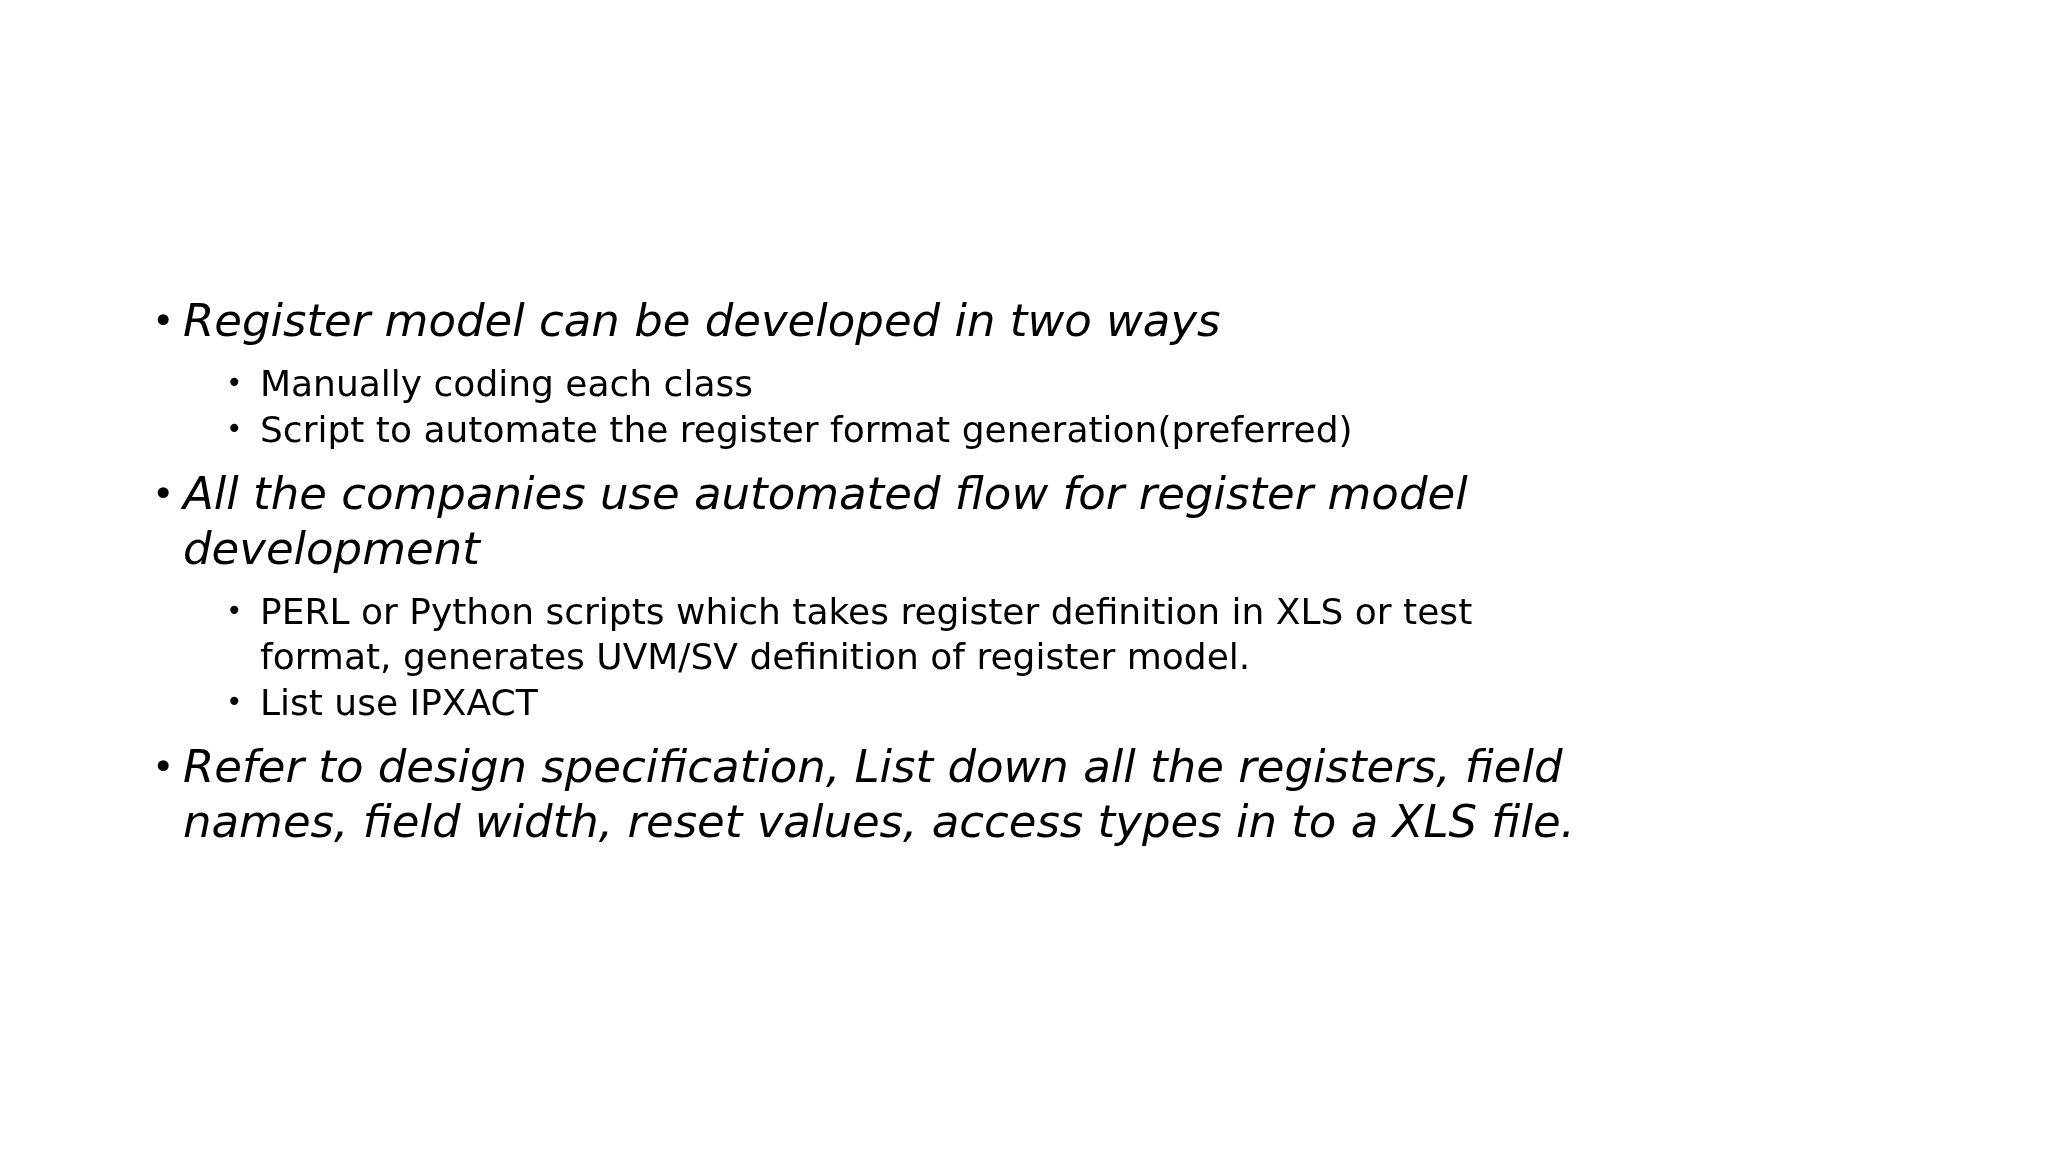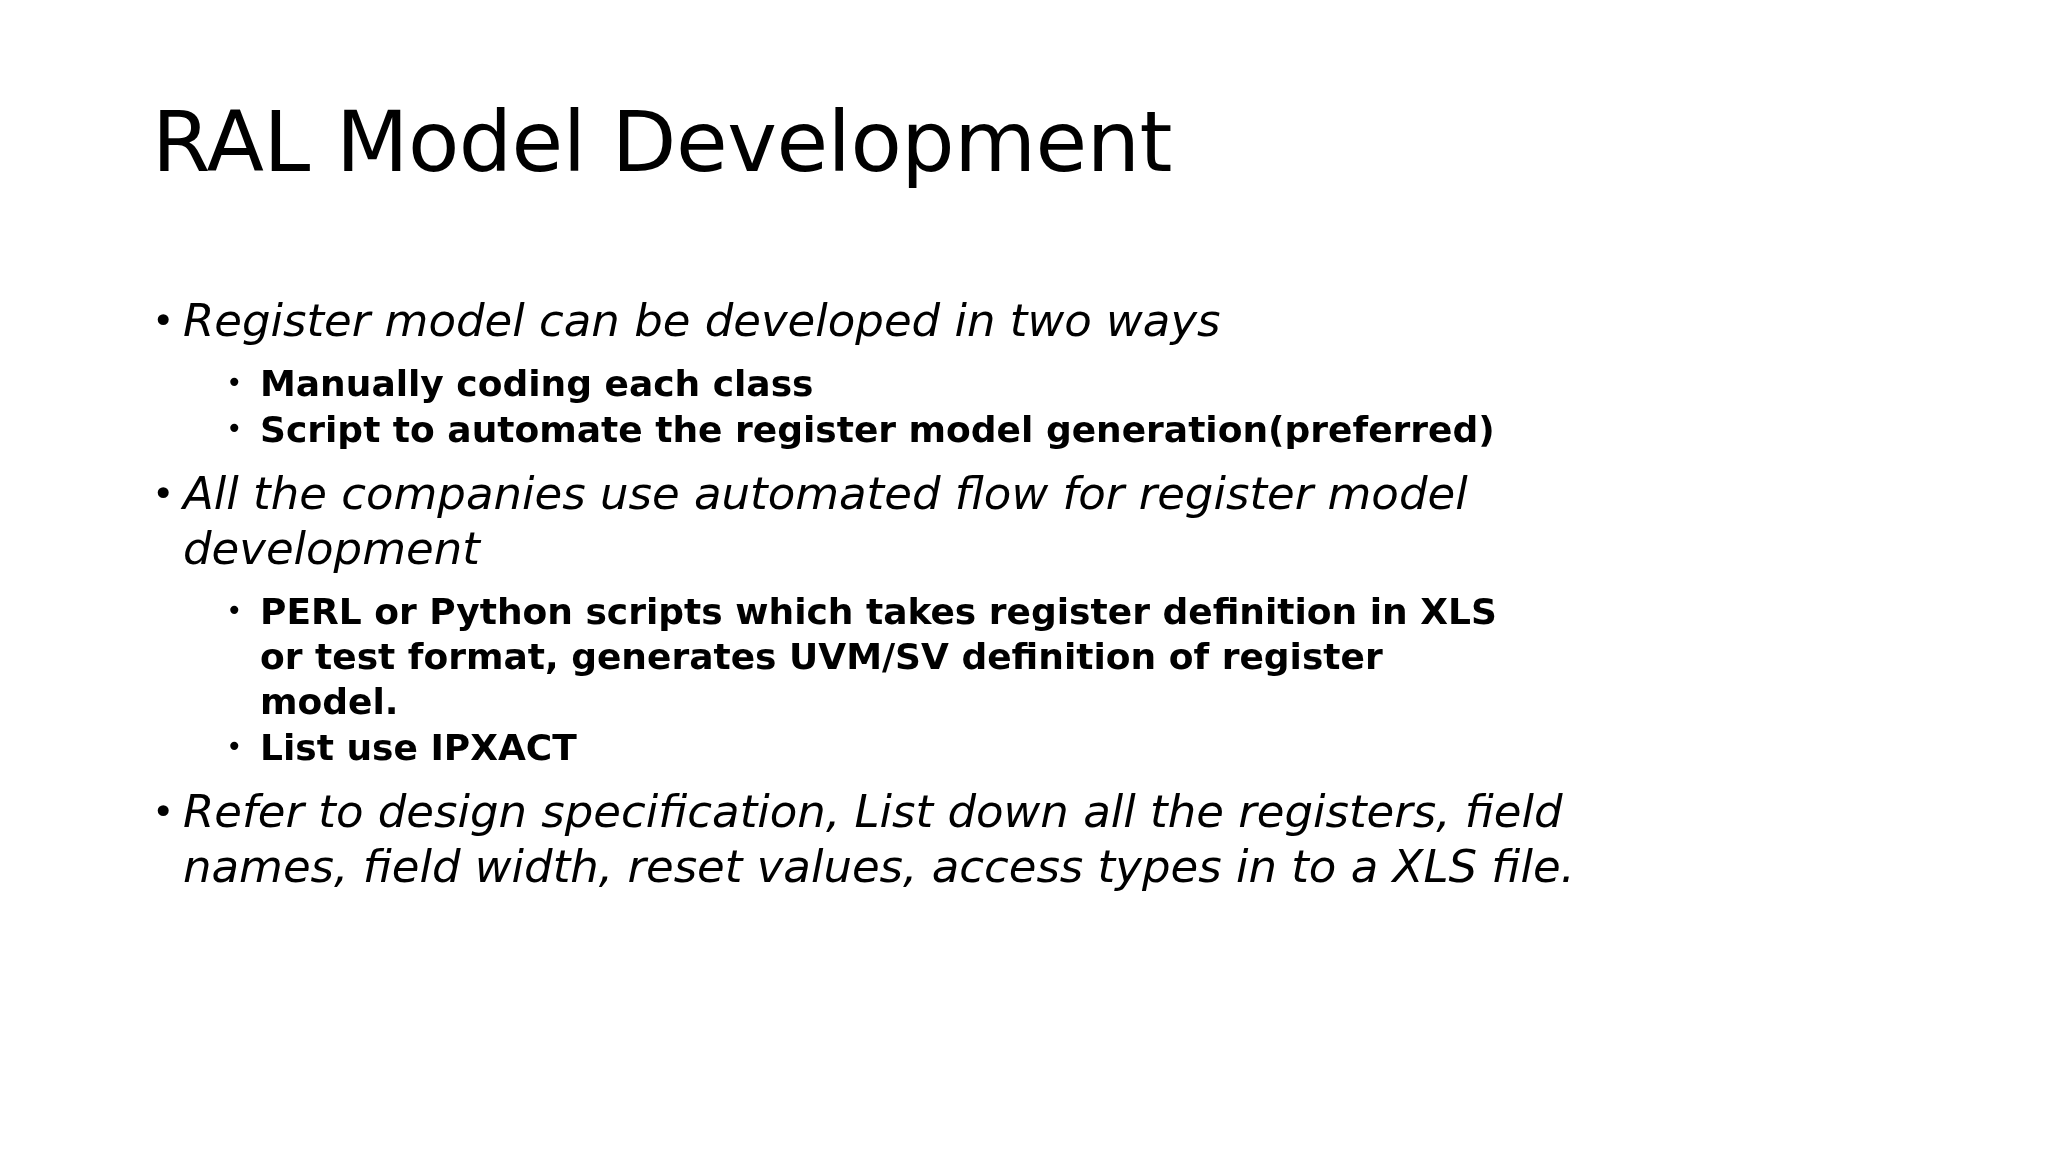--- a/index.html
+++ b/index.html
@@ -78,50 +78,48 @@
     margin-left: 74px;
     margin-bottom: 1px;
   }
   .lvl2 .dot {
     width: 34px;
     font-size: 28px;
     line-height: 1.58;
   }
   .lvl2 .txt {
     padding-right: 420px;
-    font-weight: bold;
   }
 
   .gap-sm { height: 10px; }
   .gap-md { height: 14px; }
 </style>
 </head>
 <body>
 
 <div id="slide">
 
-  <div class="slide-title">RAL Model Development</div>
 
   <div class="body-block">
 
     <div class="bullet lvl1">
       <span class="dot">•</span>
       <span class="txt">Register model can be developed in two ways</span>
     </div>
 
     <div class="gap-sm"></div>
 
     <div class="bullet lvl2">
       <span class="dot">•</span>
       <span class="txt">Manually coding each class</span>
     </div>
 
     <div class="bullet lvl2">
       <span class="dot">•</span>
-      <span class="txt">Script to automate the register model generation(preferred)</span>
+      <span class="txt">Script to automate the register format generation(preferred)</span>
     </div>
 
     <div class="gap-md"></div>
 
     <div class="bullet lvl1">
       <span class="dot">•</span>
       <span class="txt">All the companies use automated flow for register model development</span>
     </div>
 
     <div class="gap-sm"></div>

